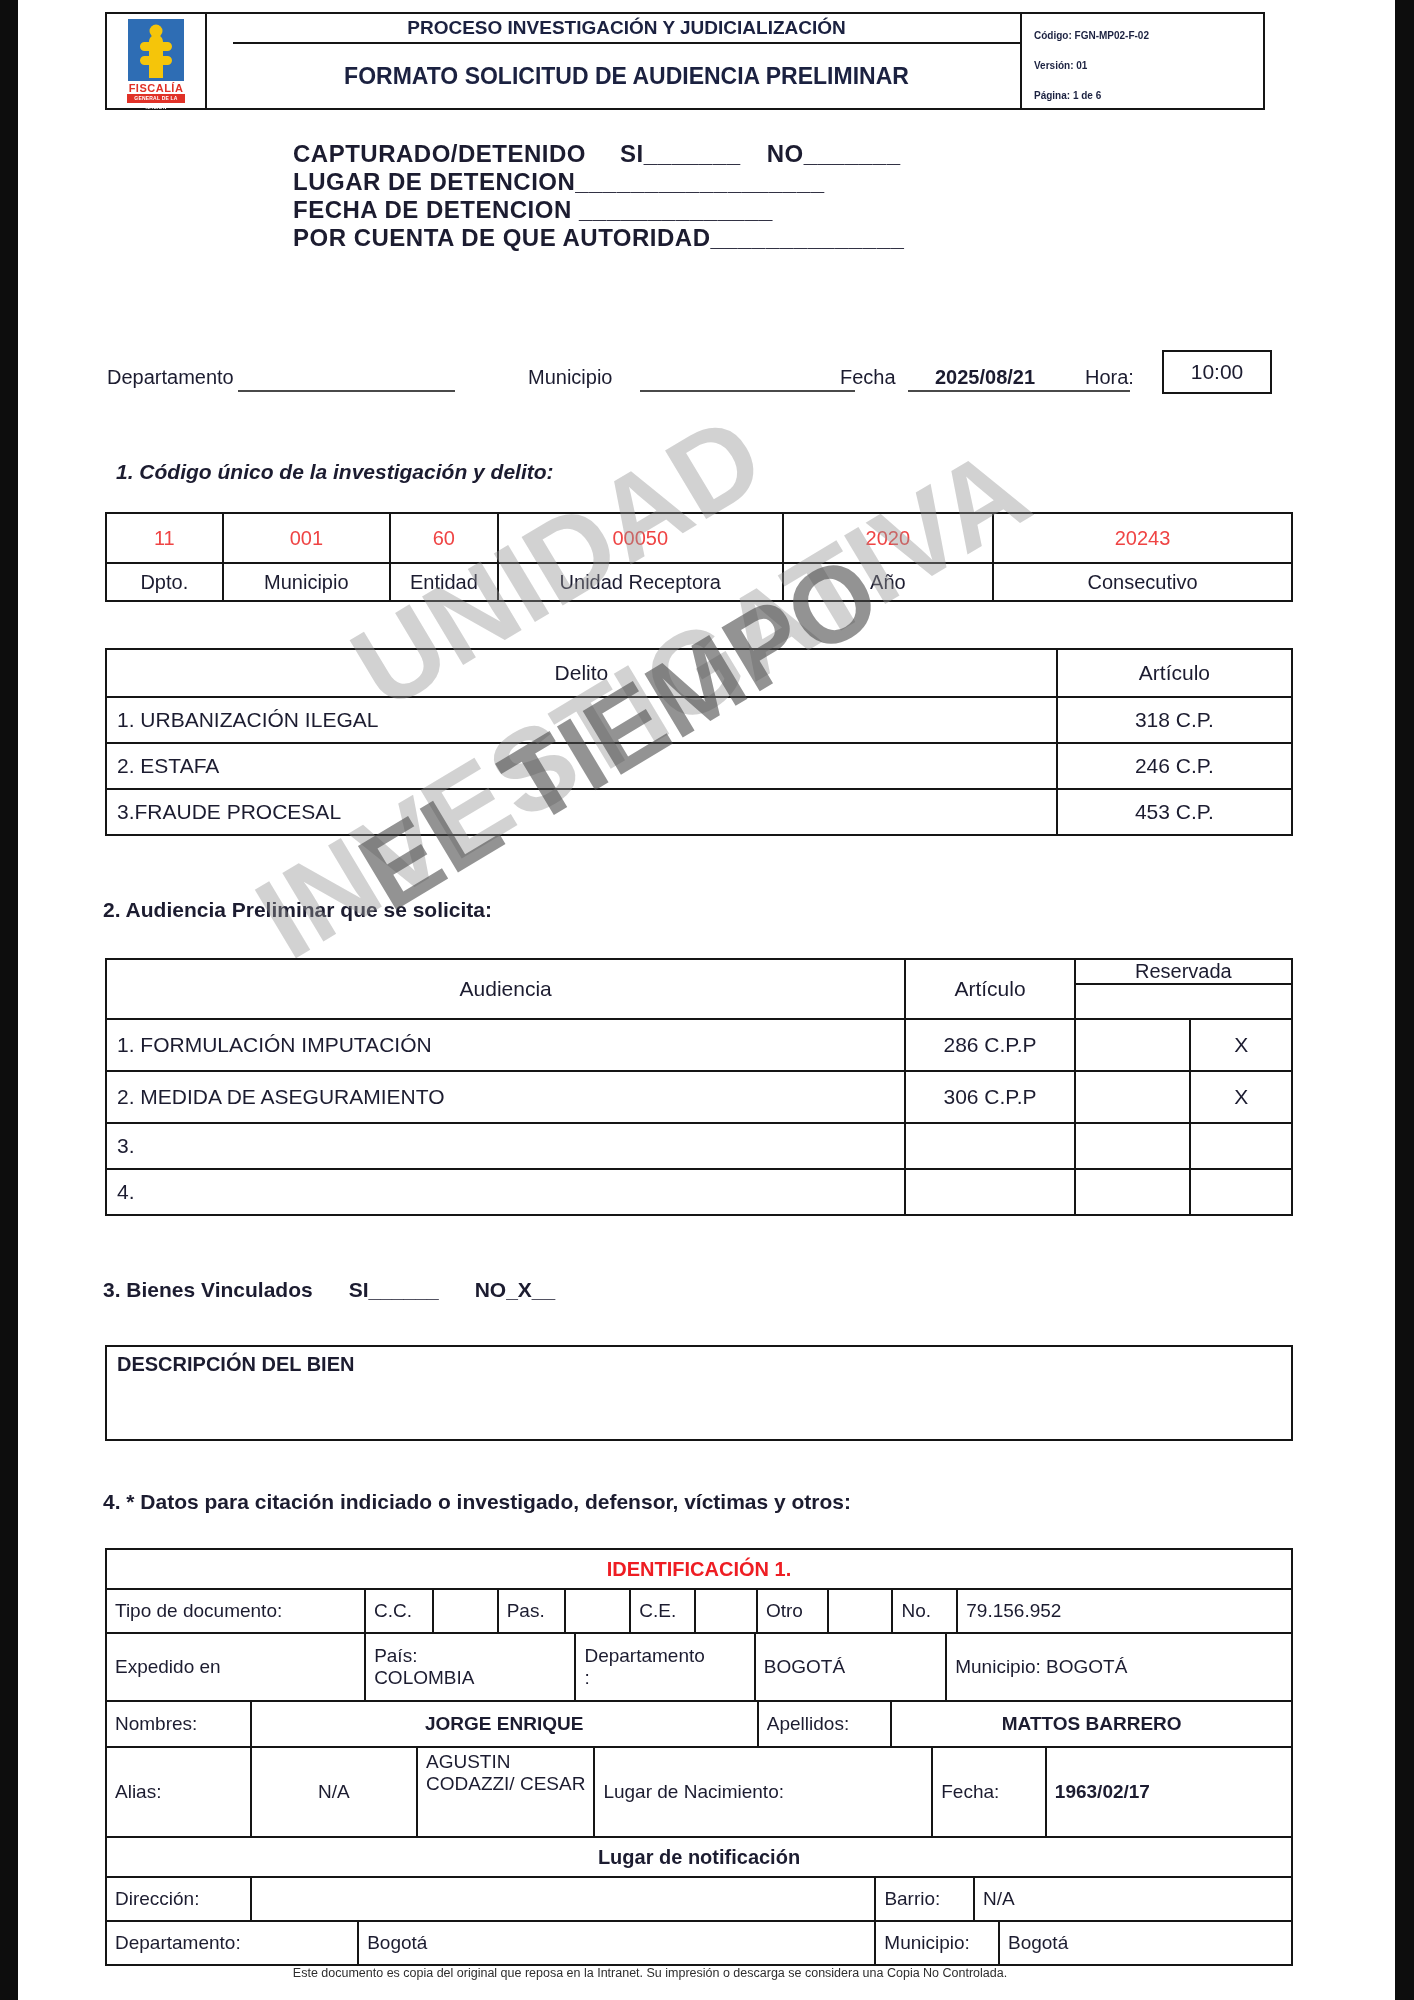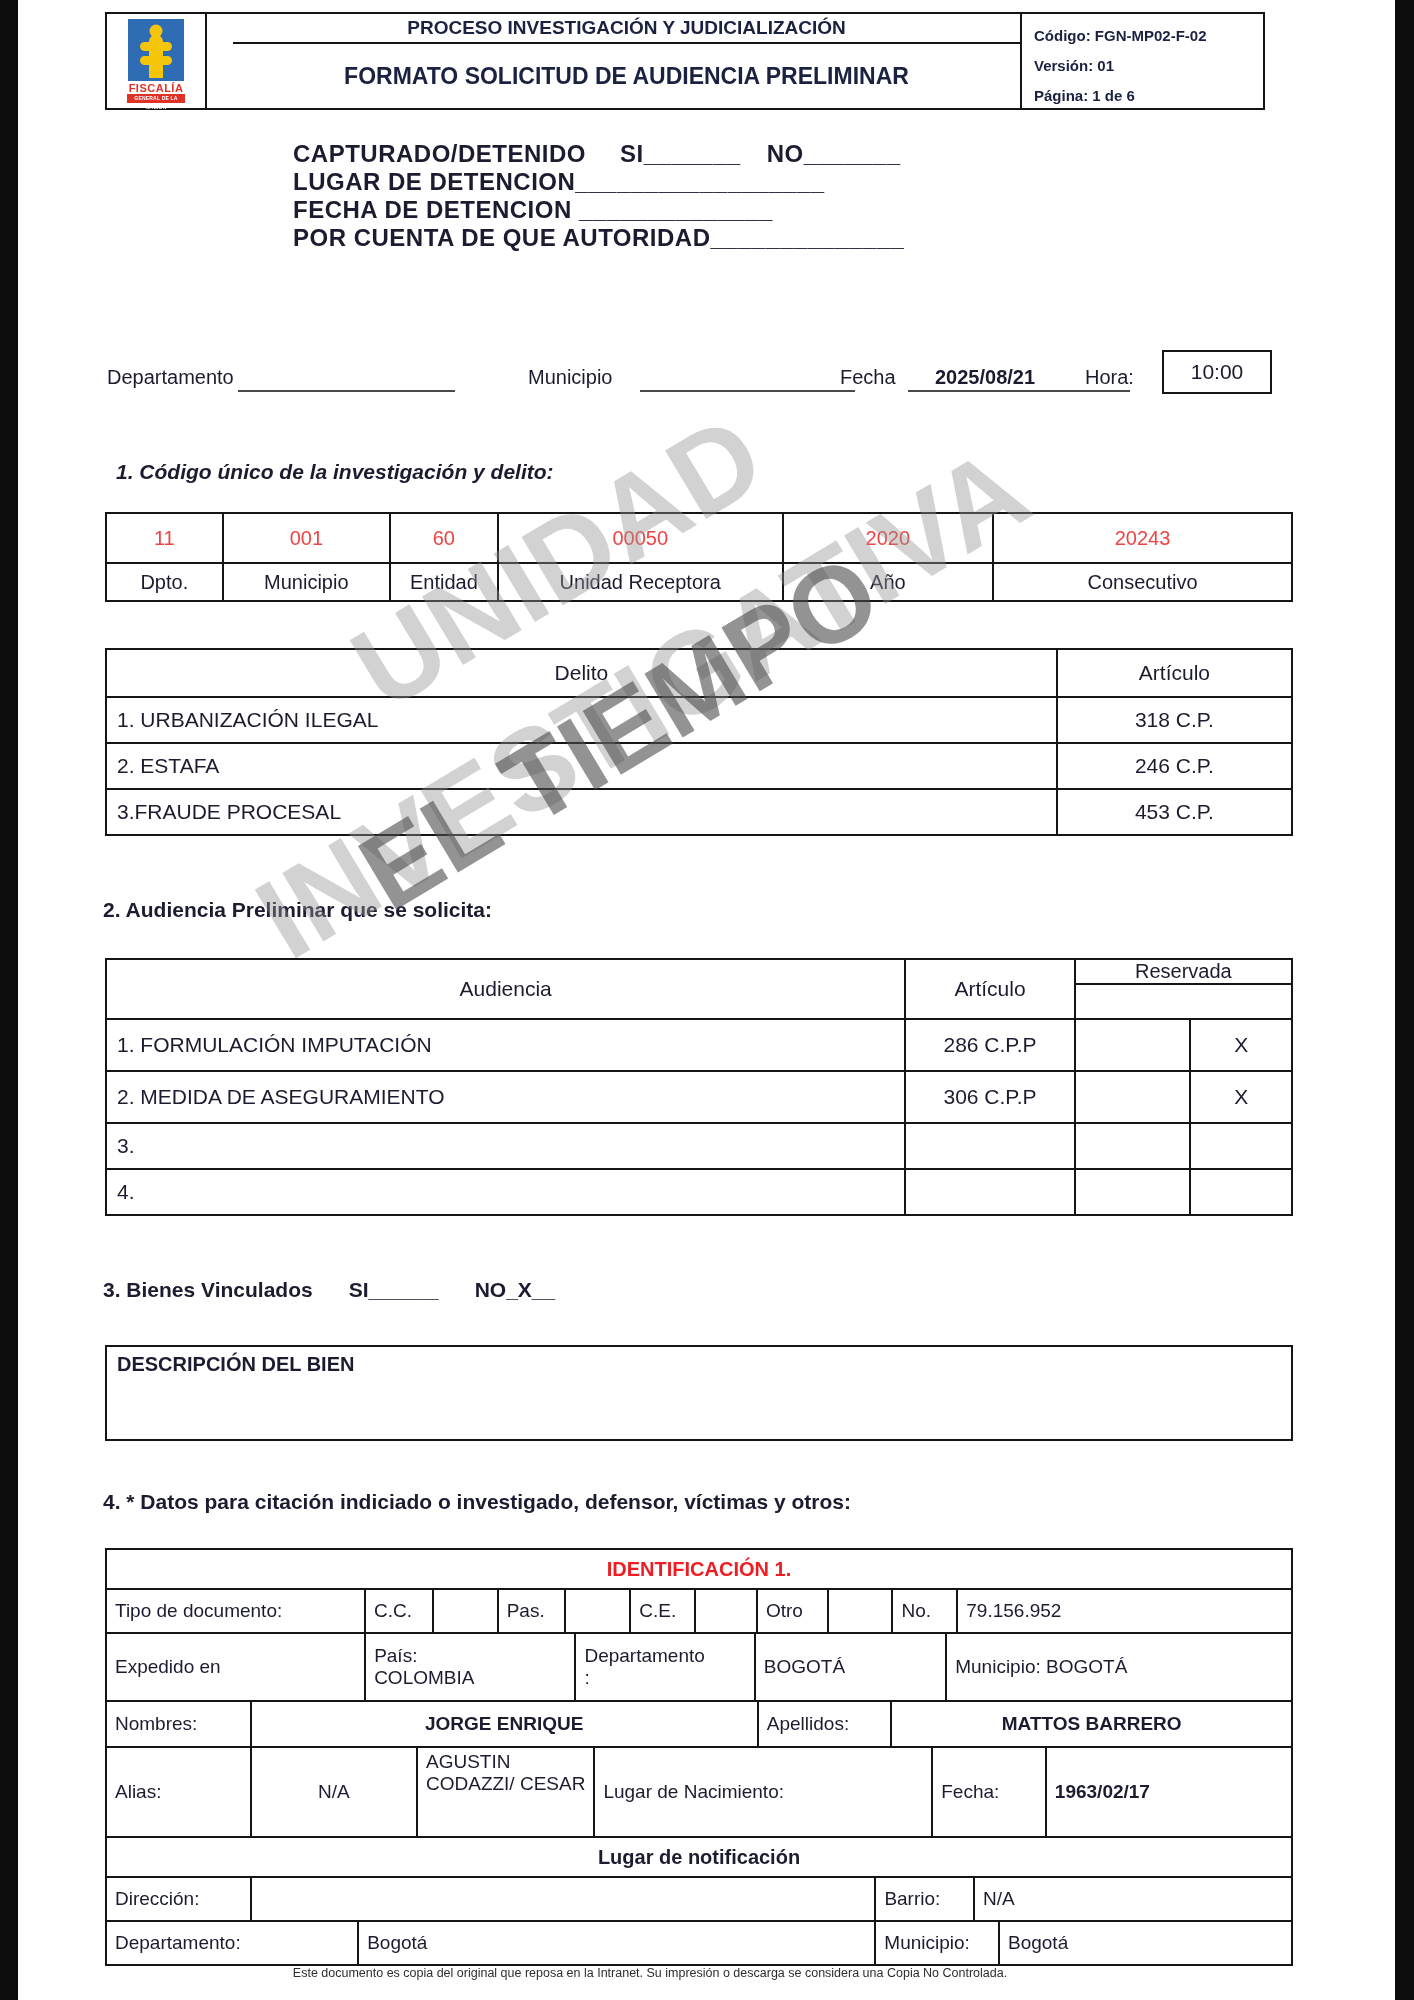--- a/index.html
+++ b/index.html
@@ -19,21 +19,21 @@
   .abs { position:absolute; z-index:2; }
 
   
   .hdr { left:105px; top:12px; width:1160px; height:98px; border:2px solid #151515; display:flex; }
   .hdr-logo { width:100px; border-right:2px solid #151515; display:flex; flex-direction:column; align-items:center; padding-top:5px; }
   .logo-word { color:#e03127; font-weight:bold; font-size:11px; letter-spacing:0.5px; margin-top:1px; }
   .logo-bar { width:58px; height:9px; background:#e03127; color:#fff; font-size:5px; font-weight:bold; text-align:center; line-height:9px; letter-spacing:0.2px; }
   .hdr-mid { flex:1; display:flex; flex-direction:column;padding-left:26px; }
   .hdr-mid-top { height:30px; border-bottom:2px solid #151515; display:flex; align-items:center; justify-content:center; font-weight:bold; font-size:19px; color:#1b2140; }
   .hdr-mid-bottom { flex:1; display:flex; align-items:center; justify-content:center; font-weight:bold; font-size:23px; color:#1b2140; }
-  .hdr-right { width:243px; border-left:2px solid #151515; padding:7px 0 0 12px; font-weight:bold; font-size:15px; color:#1b2140; line-height:30px; }
+  .hdr-right { width:243px; border-left:2px solid #151515; padding:7px 0 0 12px; font-weight:bold; font-size:10px; color:#1b2140; line-height:30px; }
 
   
   .capture { left:293px; top:140px; font-weight:bold; font-size:24px; line-height:28px; letter-spacing:0.5px; white-space:nowrap; }
   .capture .gap1 { margin-left:34px; }
   .capture .gap2 { margin-left:26px; }
 
   
   .meta-label { font-size:20px; }
   .fline { border-bottom:2px solid #4a4a4a; height:2px; }
   .fecha-val { font-size:20px; font-weight:bold; }

